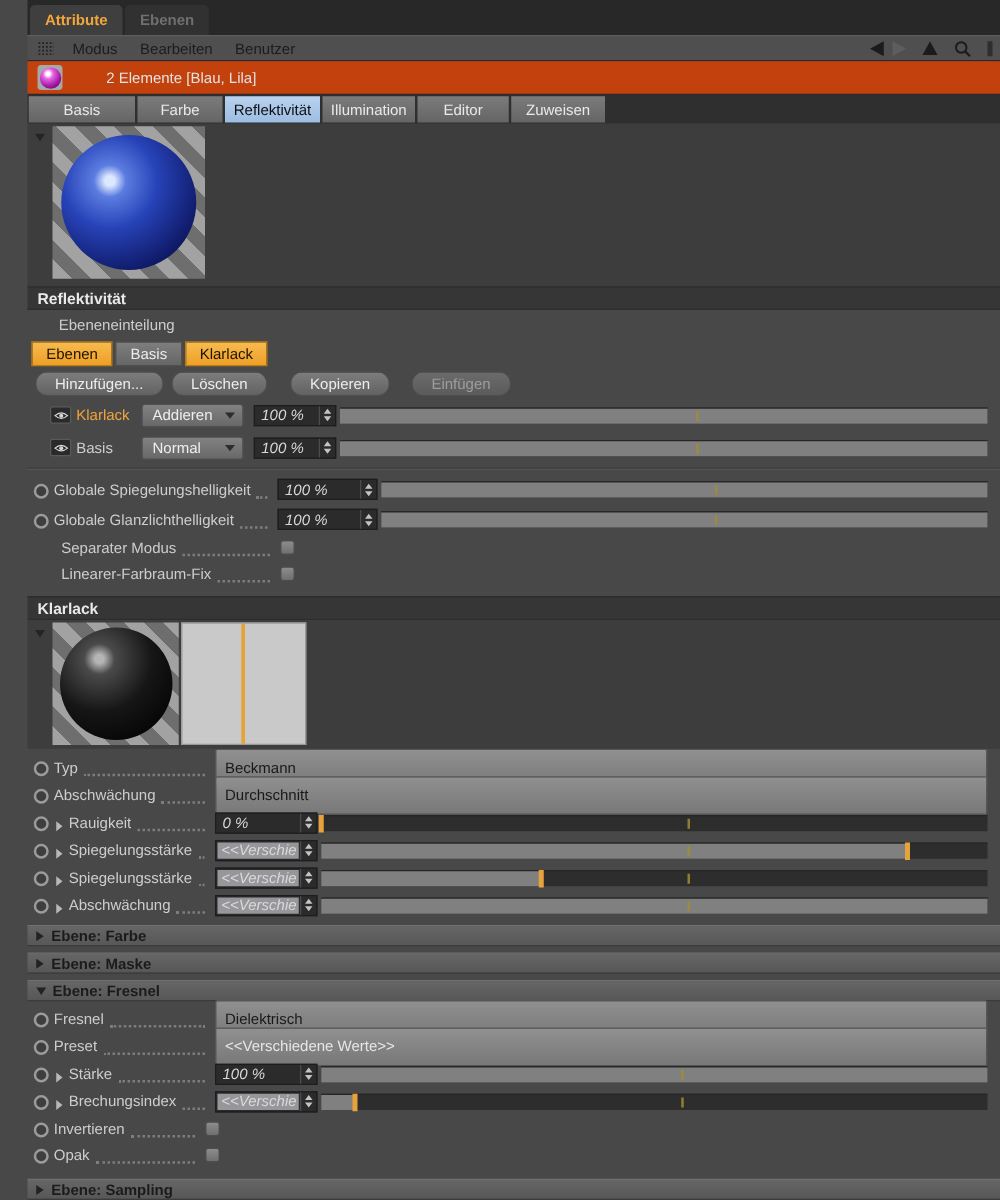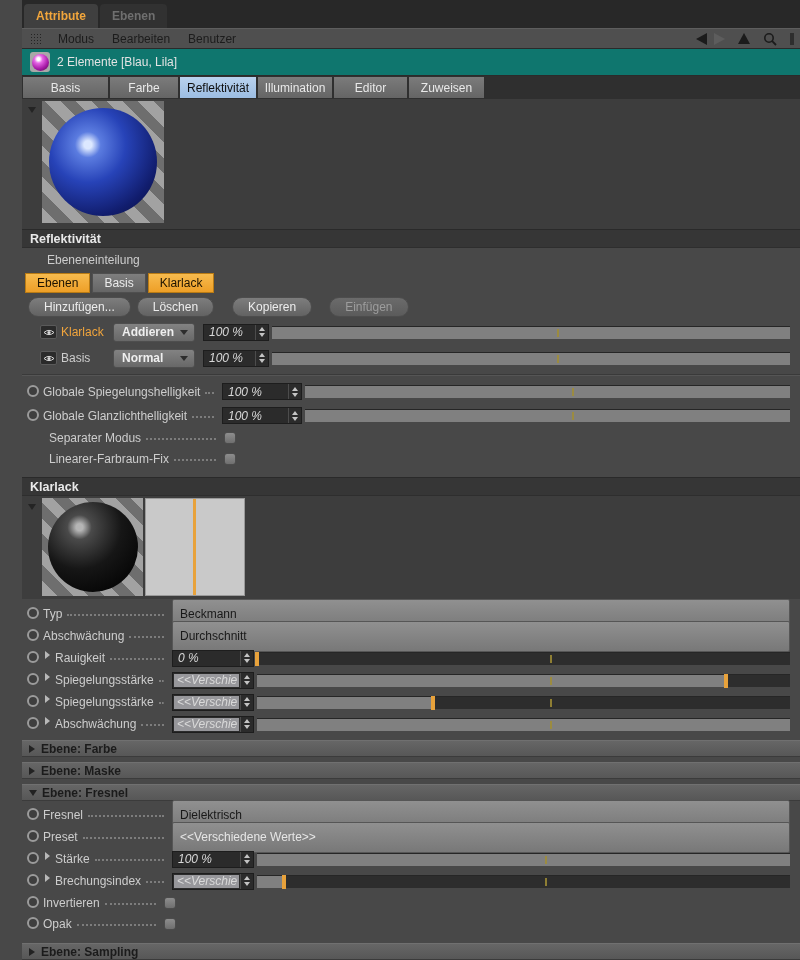--- a/index.html
+++ b/index.html
@@ -26,22 +26,22 @@
   .menuitem { padding: 0 9px; color: #1c1c1c; }
   .grid-ico { width: 13px; height: 11px; margin: 0 6px 0 8px;
       background-image: radial-gradient(#242424 34%, transparent 36%);
       background-size: 3px 3px; }
   .menu-right { margin-left: auto; display: flex; align-items: center; gap: 13px; padding-right: 6px; }
   .tri-left { width:0;height:0;border-right:11px solid #1b1b1b;border-top:6px solid transparent;border-bottom:6px solid transparent; }
   .tri-right-ghost { width:0;height:0;border-left:11px solid #5d5d5d;border-top:6px solid transparent;border-bottom:6px solid transparent; margin-left:-6px;}
   .tri-up { width:0;height:0;border-bottom:11px solid #1b1b1b;border-left:6px solid transparent;border-right:6px solid transparent; }
   .clip-ico { width: 4px; height: 12px; background:#2e2e2e; }
   
-  .objheader { height: 27px; background: #0f766e; border-bottom: 1px solid #2b2b2b;
-               display: flex; align-items: center; padding-left: 8px; flex: none; color:#e3e3e3;}
+  .objheader { height: 27px; background: #c2410c; border-bottom: 1px solid #2b2b2b;
+               display: flex; align-items: center; padding-left: 8px; flex: none; color:#e3e3e3;gap:28px;}
   .matball-box { width: 20px; height: 20px; border-radius: 3px; background: #a8a8a8;
                  display:flex;align-items:center;justify-content:center; margin-right: 7px; }
   .matball { width: 17px; height: 17px; border-radius: 50%;
      background: radial-gradient(circle at 38% 30%, #ffffff 0 9%, #e565e5 26%, #a518a5 62%, #46063f 100%); }
   
   .modetabs { height: 23px; background: #2f2f2f; display: flex; gap: 2px; padding: 1px 0 0 1px; flex: none; }
   .mtab { height: 21px; display: flex; align-items: center; justify-content: center;
           background: linear-gradient(#7b7b7b, #656565); color: #e9e9e9; }
   .mtab.sel { background: linear-gradient(#b9d2ee, #9cbde2); color: #0f0f0f; }
   
@@ -55,21 +55,21 @@
   .tri-down-sm { width:0;height:0;border-top:6px solid #242424;border-left:4px solid transparent;border-right:4px solid transparent;
                  position:absolute; left:6px; top:8px; }
   .gradpanel { position:absolute; background:#c9c9c9; border:1px solid #9a9a9a; }
   .gradline { position:absolute; top:0; bottom:0; width:3px; background:#e8a23b; }
   
   .sechdr { height: 19px; background: #363636; border-top: 1px solid #2a2a2a; border-bottom: 1px solid #2e2e2e;
             display: flex; align-items: center; padding-left: 8px;
             color: #e9e9e9; font-weight: bold; font-size: 12.5px; flex: none; }
   
   .prow { display: flex; align-items: center; height: 22px; padding: 0 10px 0 2px; flex: none; }
-  .lblcol { display: flex; align-items: flex-start; flex: none; }
+  .lblcol { display: flex; align-items: flex-end; flex: none; }
   .adot { width: 12px; height: 12px; border-radius: 50%; border: 2px solid #9b9b9b;
           background: #3e3e3e; flex: none; margin: 0 4px 0 3px; }
   .exp { width:0;height:0;border-left:5px solid #b8b8b8;border-top:4px solid transparent;border-bottom:4px solid transparent;
          margin: 0 5px 0 2px; flex:none; }
   .lbl { color: #cdcdcd; white-space: nowrap; }
   .leader { flex: 1; border-bottom: 2px dotted #7d7d7d; margin: 0 8px 0 5px; height: 9px; min-width: 4px; }
   
   .spin { display: flex; align-items: stretch; height: 17px; background: #2b2b2b;
           border: 1px solid #1d1d1d; flex: none; font-style: italic; }
   .spin .val { flex: 1; display: flex; align-items: center; padding-left: 5px; color: #d8d8d8; overflow: hidden; white-space: nowrap; }
@@ -83,21 +83,21 @@
             border-top: 1px solid #262626; }
   .slider .fill { position: absolute; left: 0; top: 0; bottom: 0; background: #808080; }
   .slider .tick { position: absolute; top: 2px; bottom: 2px; width: 2px; background: #a08d35; opacity: .85; }
   .slider .handle { position: absolute; top: -1px; bottom: -1px; width: 4px; background: #e8a23b; margin-left: -2px; }
   
   .ddw { flex: 1; height: 31px; background: linear-gradient(#909090, #787878); color: #191919;
          display: flex; align-items: center; padding: 0 7px; border: 1px solid #565656; border-radius: 2px; }
   .ddw.lighttext { color: #e6e6e6; }
   .ddsm { width: 82px; height: 19px; background: linear-gradient(#828282, #686868); color: #efefef;
           display: flex; align-items: center; padding-left: 8px; border: 1px solid #4e4e4e;
-          border-radius: 3px; flex: none; font-weight: bold; }
+          border-radius: 3px; flex: none; }
   .dd-arr { width:0;height:0;border-top:5px solid #2d2d2d;border-left:4px solid transparent;border-right:4px solid transparent;
             margin-left: auto; margin-right: 6px; }
   
   .obtn { height: 20px; padding: 0 11px; display: flex; align-items: center; font-size: 12px;
           background: linear-gradient(#f7bb4e, #ee9f27); color: #1d1300; border: 1px solid #b97b14; flex: none; }
   .gbtn { height: 20px; padding: 0 11px; display: flex; align-items: center; font-size: 12px;
           background: linear-gradient(#7e7e7e, #666666); color: #ececec; border: 1px solid #4f4f4f; flex: none; }
   .pill { height: 20px; padding: 0 15px; display: flex; align-items: center; border-radius: 10px;
           background: linear-gradient(#7d7d7d, #626262); color: #ededed; border: 1px solid #4d4d4d; flex: none; }
   .pill.disabled { color: #9d9d9d; background: linear-gradient(#6b6b6b, #5b5b5b); }

